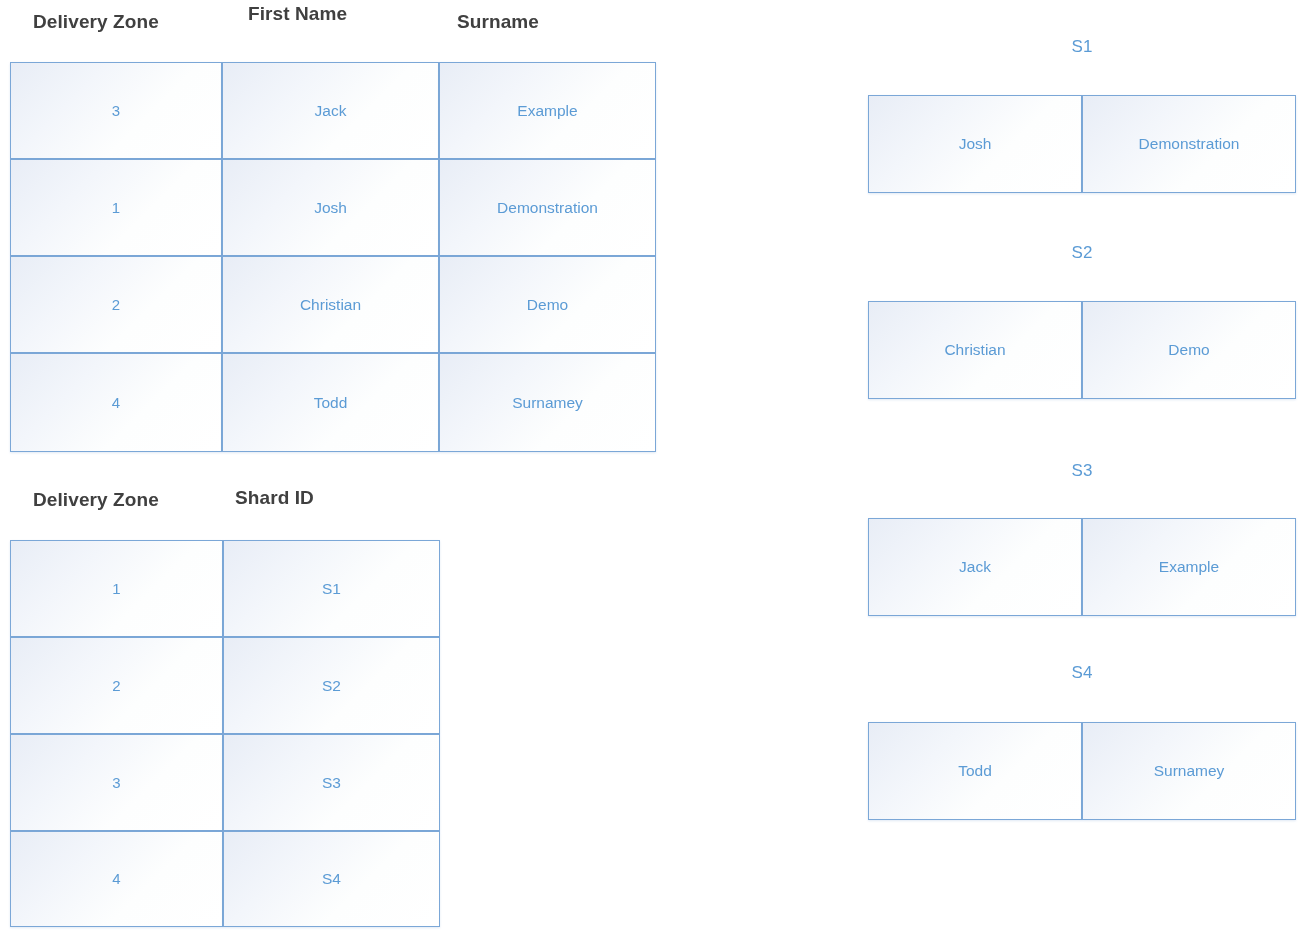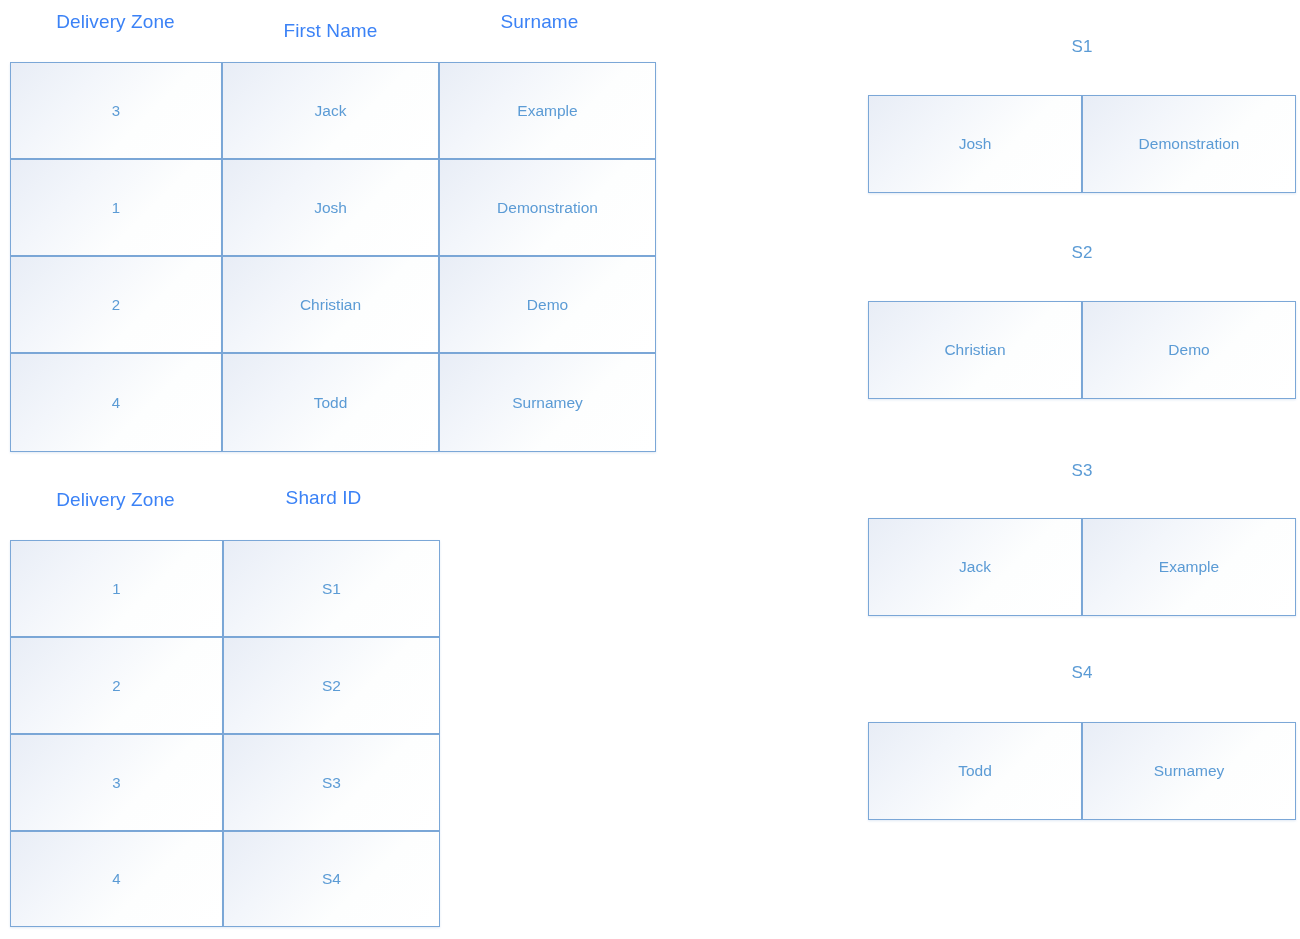--- a/index.html
+++ b/index.html
@@ -12,25 +12,24 @@
     height: 939px;
     position: relative;
     overflow: hidden;
     font-family: "Liberation Sans", sans-serif;
     -webkit-font-smoothing: antialiased;
   }
 
   
   .col-header {
     position: absolute;
-    color: #3b82f6;
+    color: #404040;
     font-size: 19px;
-    font-weight: 400;
+    font-weight: 700;
     letter-spacing: 0.1px;
-    text-align: center;
     white-space: nowrap;
     line-height: 24px;
   }
 
   .shard-title {
     position: absolute;
     color: #5b9bd5;
     font-size: 17px;
     font-weight: 400;
     text-align: center;
@@ -101,21 +100,21 @@
   #shard-1 { top: 95px; }
   #shard-2 { top: 301px; }
   #shard-3 { top: 518px; }
   #shard-4 { top: 722px; }
 </style>
 </head>
 <body>
 
 <div>
   <div class="col-header" style="left:33px; top:10px; width:165px;">Delivery Zone</div>
-  <div class="col-header" style="left:248px; top:19px; width:165px;">First Name</div>
+  <div class="col-header" style="left:248px; top:2px; width:165px;">First Name</div>
   <div class="col-header" style="left:457px; top:10px; width:165px;">Surname</div>
 </div>
 
 <div class="grid" id="people-table">
   <div class="cell num">3</div>
   <div class="cell">Jack</div>
   <div class="cell">Example</div>
 
   <div class="cell num">1</div>
   <div class="cell">Josh</div>
@@ -125,21 +124,21 @@
   <div class="cell">Christian</div>
   <div class="cell">Demo</div>
 
   <div class="cell num">4</div>
   <div class="cell">Todd</div>
   <div class="cell">Surnamey</div>
 </div>
 
 <div>
   <div class="col-header" style="left:33px; top:488px; width:165px;">Delivery Zone</div>
-  <div class="col-header" style="left:241px; top:486px; width:165px;">Shard ID</div>
+  <div class="col-header" style="left:235px; top:486px; width:165px;">Shard ID</div>
 </div>
 
 <div class="grid" id="zone-shard-table">
   <div class="cell num">1</div>
   <div class="cell">S1</div>
 
   <div class="cell num">2</div>
   <div class="cell">S2</div>
 
   <div class="cell num">3</div>

